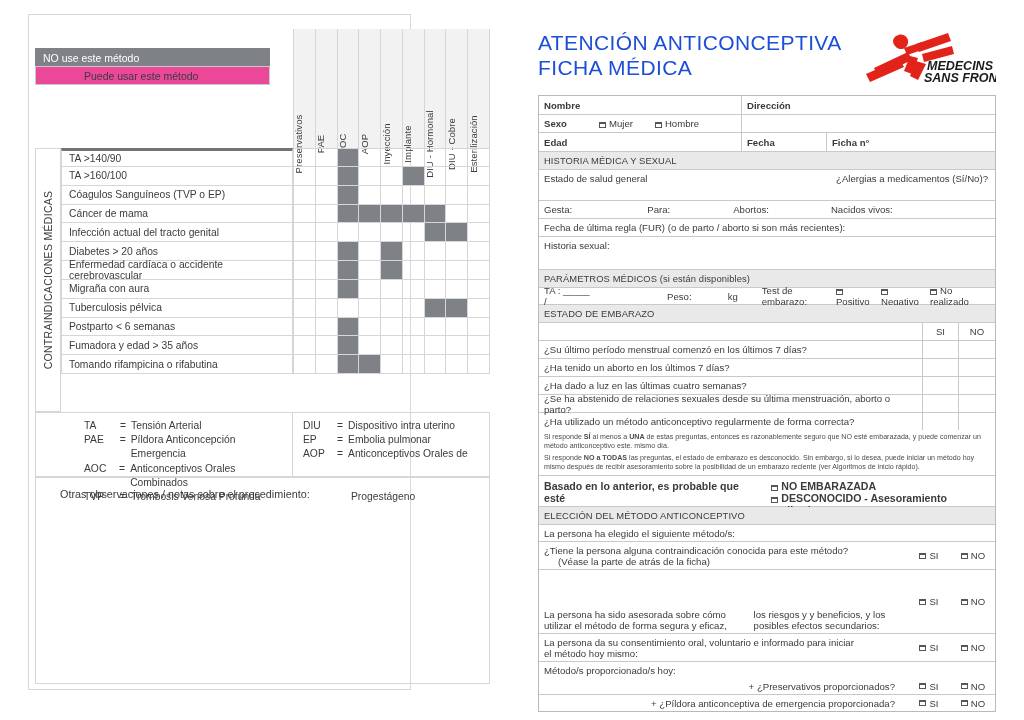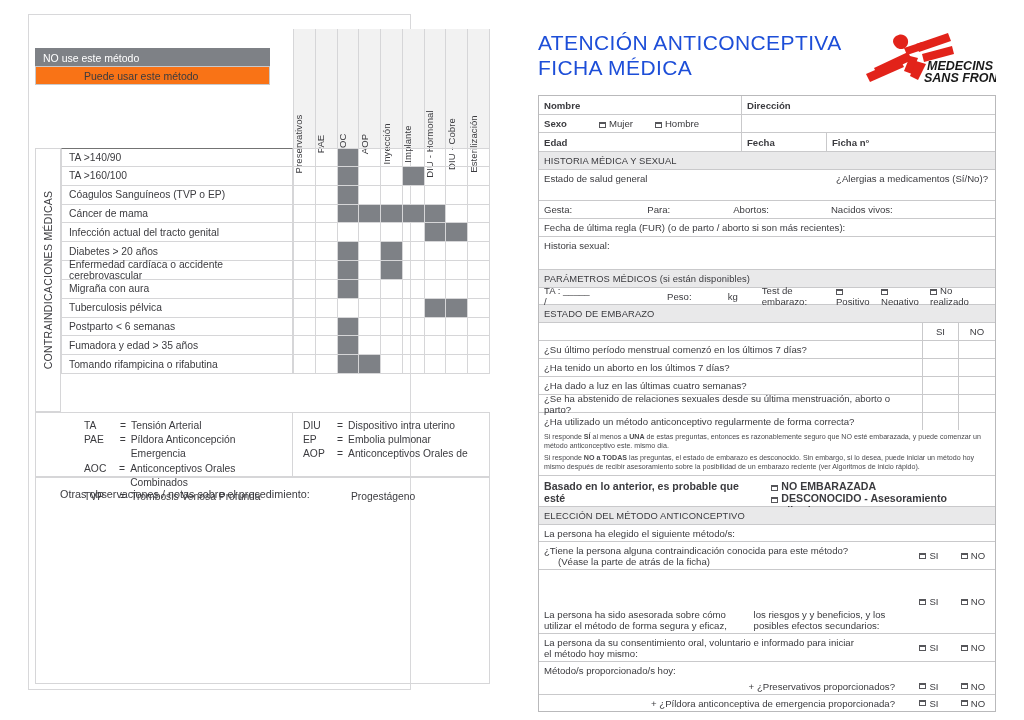--- a/index.html
+++ b/index.html
@@ -12,21 +12,21 @@
 
   
   .left-panel{position:absolute;left:28px;top:14px;width:383px;height:676px;
               border:1px solid #d8d8da;box-sizing:border-box;background:#fff;}
 
   .legend-box{position:absolute;left:6px;top:33px;width:235px;}
   .legend-row{height:19px;display:flex;align-items:center;padding-left:7px;
               box-sizing:border-box;font-size:10.5px;border:1px solid #c9c9cb;
               margin-bottom:-1px;}
   .legend-row.no{background:#7e8186;color:#fff;border-color:#7e8186;}
-  .legend-row.yes{background:#f97316;color:#3b3b3f;padding-left:48px;}
+  .legend-row.yes{background:#ec4899;color:#3b3b3f;padding-left:48px;}
 
   
   .colhead-wrap{position:absolute;left:264px;top:14px;width:197px;height:119px;
                 display:flex;}
   .colhead{flex:1;border-left:1px solid #d6d6d8;background:#f2f2f2;
            position:relative;}
   .colhead:last-child{border-right:1px solid #d6d6d8;}
   .colhead span{
     position:absolute;bottom:4px;left:50%;
     transform:translateX(-50%) rotate(-90deg);
@@ -40,21 +40,21 @@
   .ci-sidebar{position:absolute;left:0;top:0;width:26px;height:264px;
               border:1px solid #d6d6d8;box-sizing:border-box;
               display:flex;align-items:center;justify-content:center;}
   .ci-sidebar span{transform:rotate(-90deg);white-space:nowrap;
                    font-size:10.5px;letter-spacing:.3px;color:#3b3b3f;}
   .ci-rows{position:absolute;left:26px;top:0;right:0;}
   .ci-row{display:flex;height:18.85px;}
   .ci-label{width:232px;border:1px solid #d6d6d8;border-top:none;
             box-sizing:border-box;font-size:10.3px;display:flex;
             align-items:center;padding-left:7px;color:#3b3b3f;}
-  .ci-row:first-child .ci-label{border-top:1px solid #737373;}
+  .ci-row:first-child .ci-label{border-top:3px solid #737373;}
   .ci-cells{display:flex;flex:1;}
   .ci-cell{flex:1;border-right:1px solid #d6d6d8;border-bottom:1px solid #d6d6d8;
            box-sizing:border-box;}
   .ci-cells .ci-cell:first-child{border-left:1px solid #d6d6d8;}
   .ci-row:first-child .ci-cell{border-top:1px solid #d6d6d8;}
   .ci-cell.on{background:#7e8186;}
 
   
   .abbr{position:absolute;left:6px;top:397px;width:455px;height:65px;
         display:flex;}

